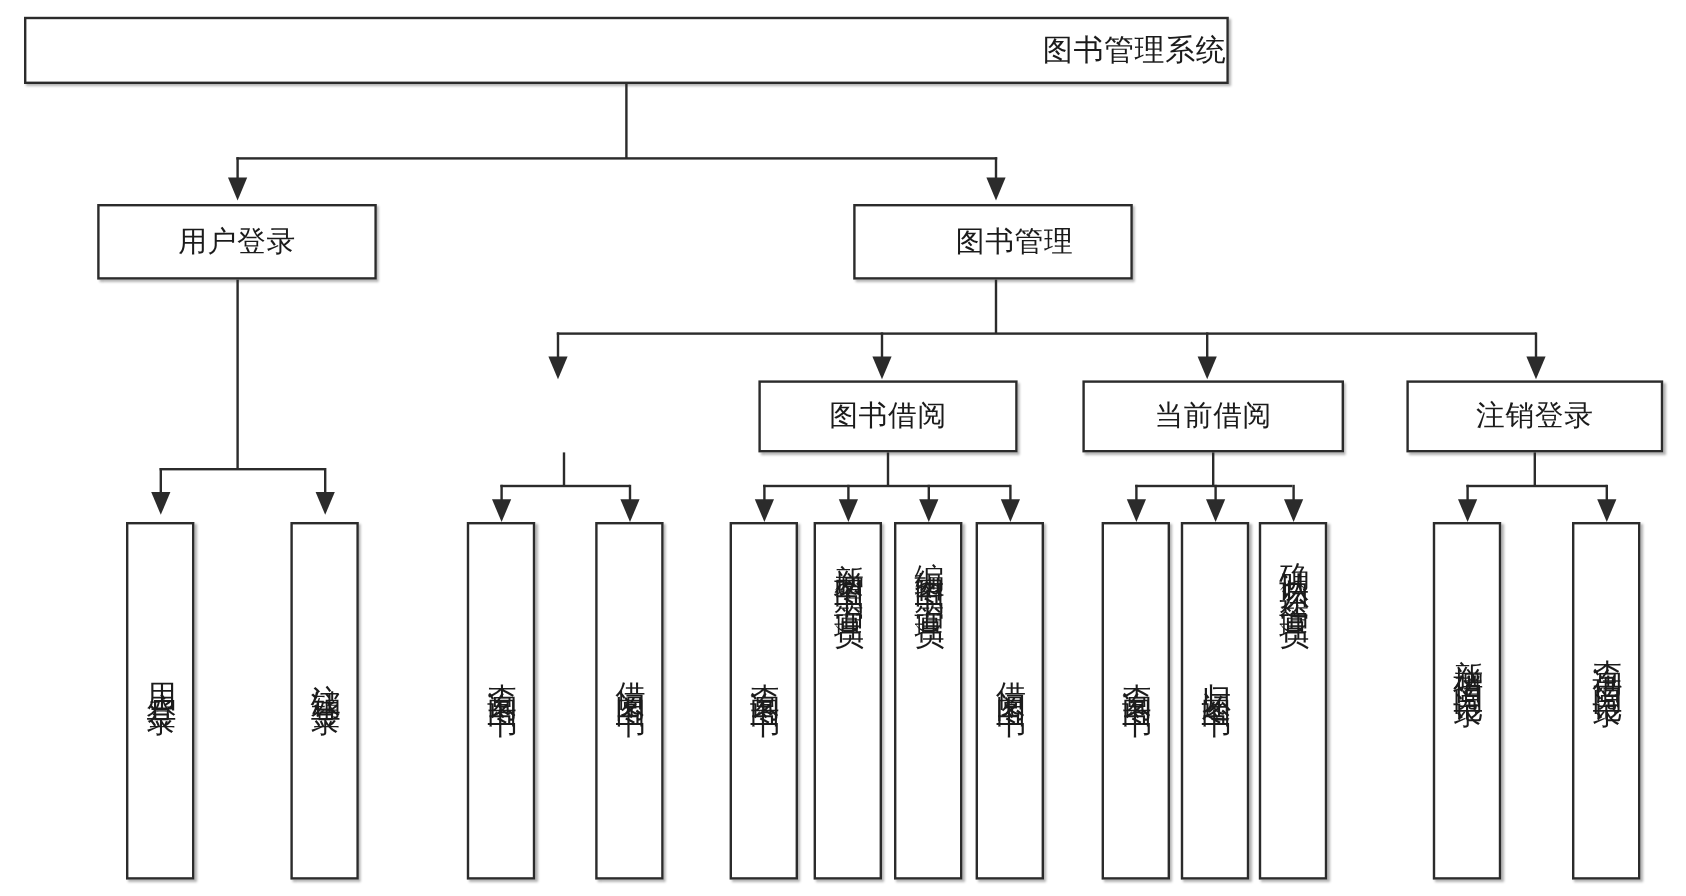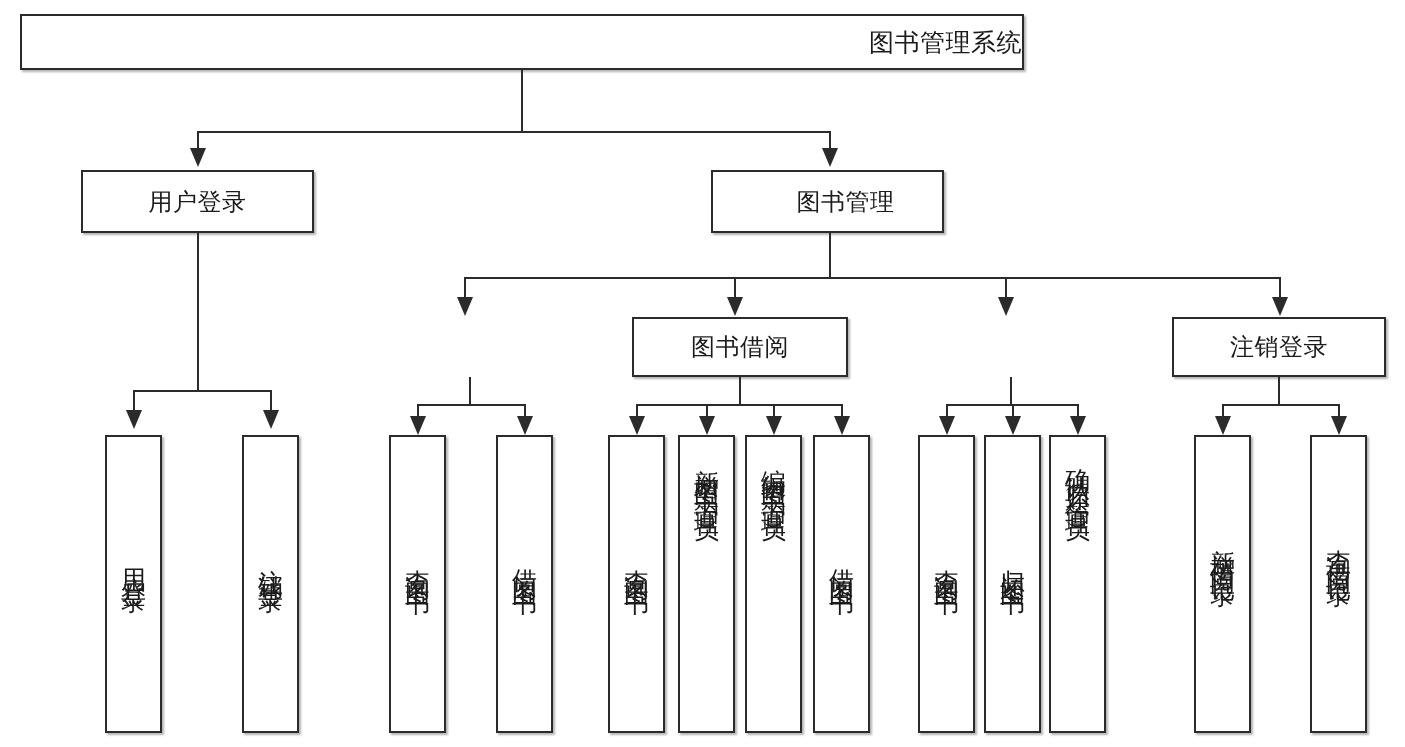--- a/index.html
+++ b/index.html
@@ -134,20 +134,23 @@
   <div class="vline" style="left:734px; top:277px; height:22px;"></div>
   <div class="arrow" style="left:727px; top:297px;"></div>
   <div class="vline" style="left:1005px; top:277px; height:22px;"></div>
   <div class="arrow" style="left:998px; top:297px;"></div>
   <div class="vline" style="left:1279px; top:277px; height:22px;"></div>
   <div class="arrow" style="left:1272px; top:297px;"></div>
 
   <div class="node h" style="left:632px; top:317px; width:216px; height:60px;">
     <span class="label">图书借阅</span>
   </div>
+  <div class="node h" style="left:902px; top:317px; width:218px; height:60px;">
+    <span class="label">当前借阅</span>
+  </div>
   <div class="node h" style="left:1172px; top:317px; width:214px; height:60px;">
     <span class="label">注销登录</span>
   </div>
 
   <div class="vline" style="left:469px; top:377px; height:28px;"></div>
   <div class="hline" style="left:417px; top:404px; width:108px;"></div>
   <div class="vline" style="left:417px; top:404px; height:15px;"></div>
   <div class="arrow" style="left:410px; top:416px;"></div>
   <div class="vline" style="left:524px; top:404px; height:15px;"></div>
   <div class="arrow" style="left:517px; top:416px;"></div>

